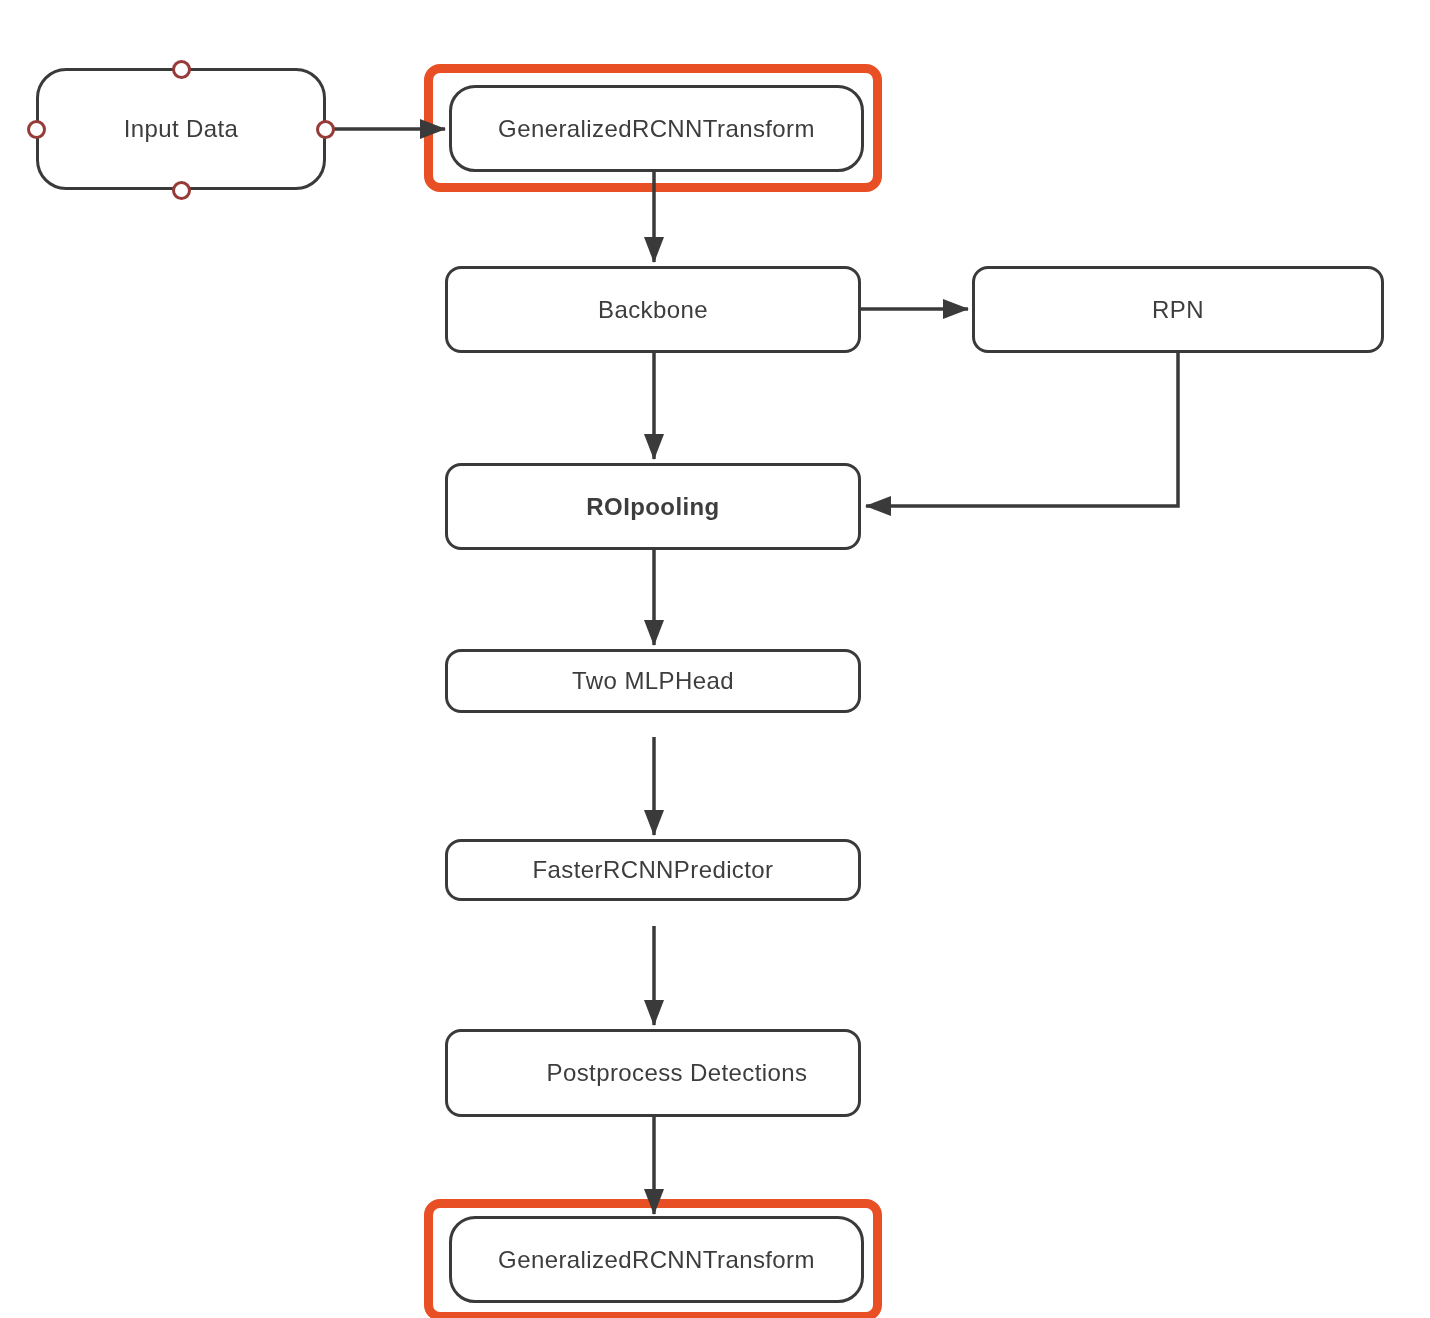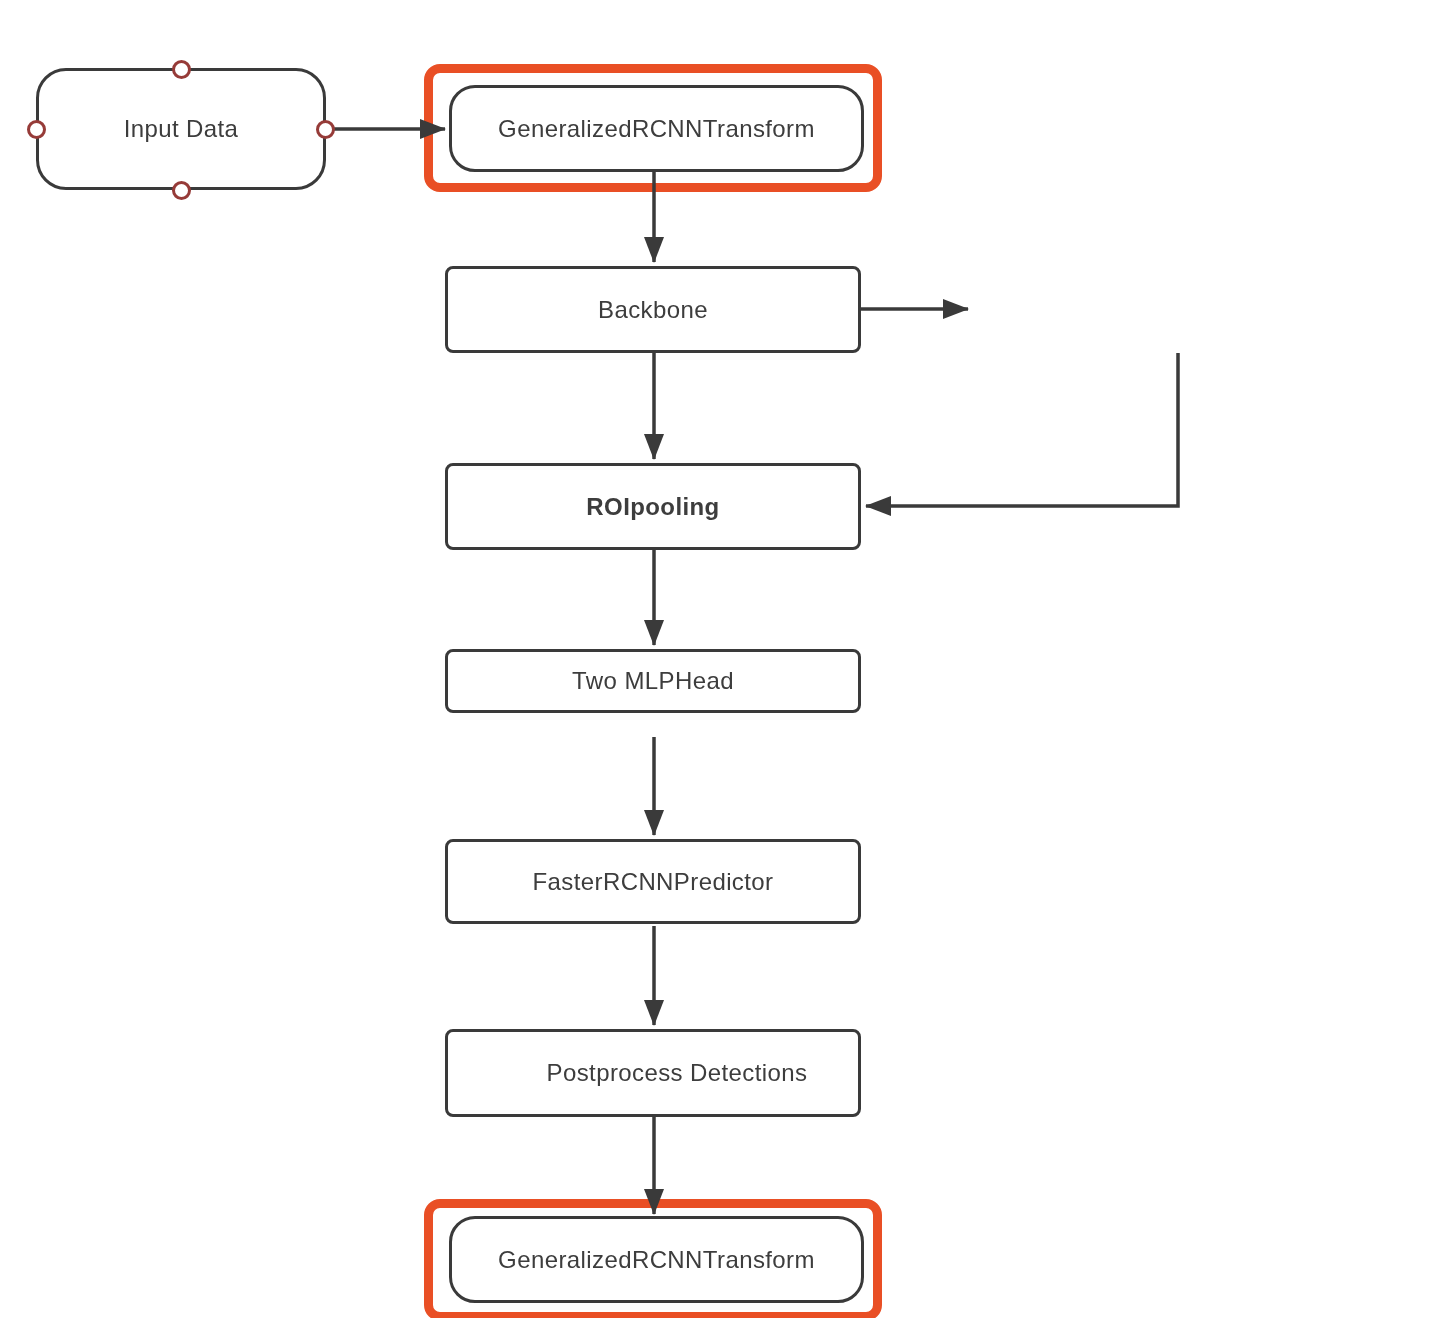--- a/index.html
+++ b/index.html
@@ -14,21 +14,21 @@
     background: #ffffff;
     font-family: "Liberation Sans", "DejaVu Sans", sans-serif;
     overflow: hidden;
     margin-top: 44px;
   }
   .node {
     position: absolute;
     box-sizing: border-box;
     background: #ffffff;
     border: 3px solid #3a3a3a;
-    border-radius: 8px;
+    border-radius: 16px;
     display: flex;
     align-items: center;
     justify-content: center;
     z-index: 2;
   }
   .node .label {
     color: #3d3d3d;
     font-size: 24px;
     letter-spacing: 0.4px;
     white-space: nowrap;
@@ -61,21 +61,21 @@
     z-index: 4;
   }
 
   
   #node-input-data            { left: 36px;  top: 24px;   width: 290px; height: 122px; border-radius: 30px; }
   #node-grt-top               { left: 449px; top: 41px;   width: 415px; height: 87px;  border-radius: 26px; }
   #node-backbone              { left: 445px; top: 222px;  width: 416px; height: 87px; }
   #node-rpn                   { left: 972px; top: 222px;  width: 412px; height: 87px; }
   #node-roipooling            { left: 445px; top: 419px;  width: 416px; height: 87px; font-weight: bold; }
   #node-two-mlp-head          { left: 445px; top: 605px;  width: 416px; height: 64px; }
-  #node-faster-rcnn-predictor { left: 445px; top: 795px;  width: 416px; height: 85px; }
+  #node-faster-rcnn-predictor { left: 445px; top: 795px;  width: 416px; height: 62px; }
   #node-postprocess           { left: 445px; top: 985px;  width: 416px; height: 88px; padding-left: 48px; }
   #node-grt-bottom            { left: 449px; top: 1172px; width: 415px; height: 87px; border-radius: 26px; }
 
   #highlight-top              { left: 424px; top: 20px;   width: 458px; height: 128px; }
   #highlight-bottom           { left: 424px; top: 1155px; width: 458px; height: 122px; }
 
   #handle-input-top           { left: 171.5px; top: 15.5px; }
   #handle-input-left          { left: 26.5px;  top: 75.5px; }
   #handle-input-right         { left: 315.5px; top: 75.5px; }
   #handle-input-bottom        { left: 171.5px; top: 136.5px; }
@@ -93,20 +93,23 @@
   </div>
 
   <div class="node" id="node-grt-top">
     <span class="label">GeneralizedRCNNTransform</span>
   </div>
 
   <div class="node" id="node-backbone">
     <span class="label">Backbone</span>
   </div>
 
+  <div class="node" id="node-rpn">
+    <span class="label">RPN</span>
+  </div>
 
   <div class="node" id="node-roipooling">
     <span class="label">ROIpooling</span>
   </div>
 
   <div class="node" id="node-two-mlp-head">
     <span class="label">Two MLPHead</span>
   </div>
 
   <div class="node" id="node-faster-rcnn-predictor">

